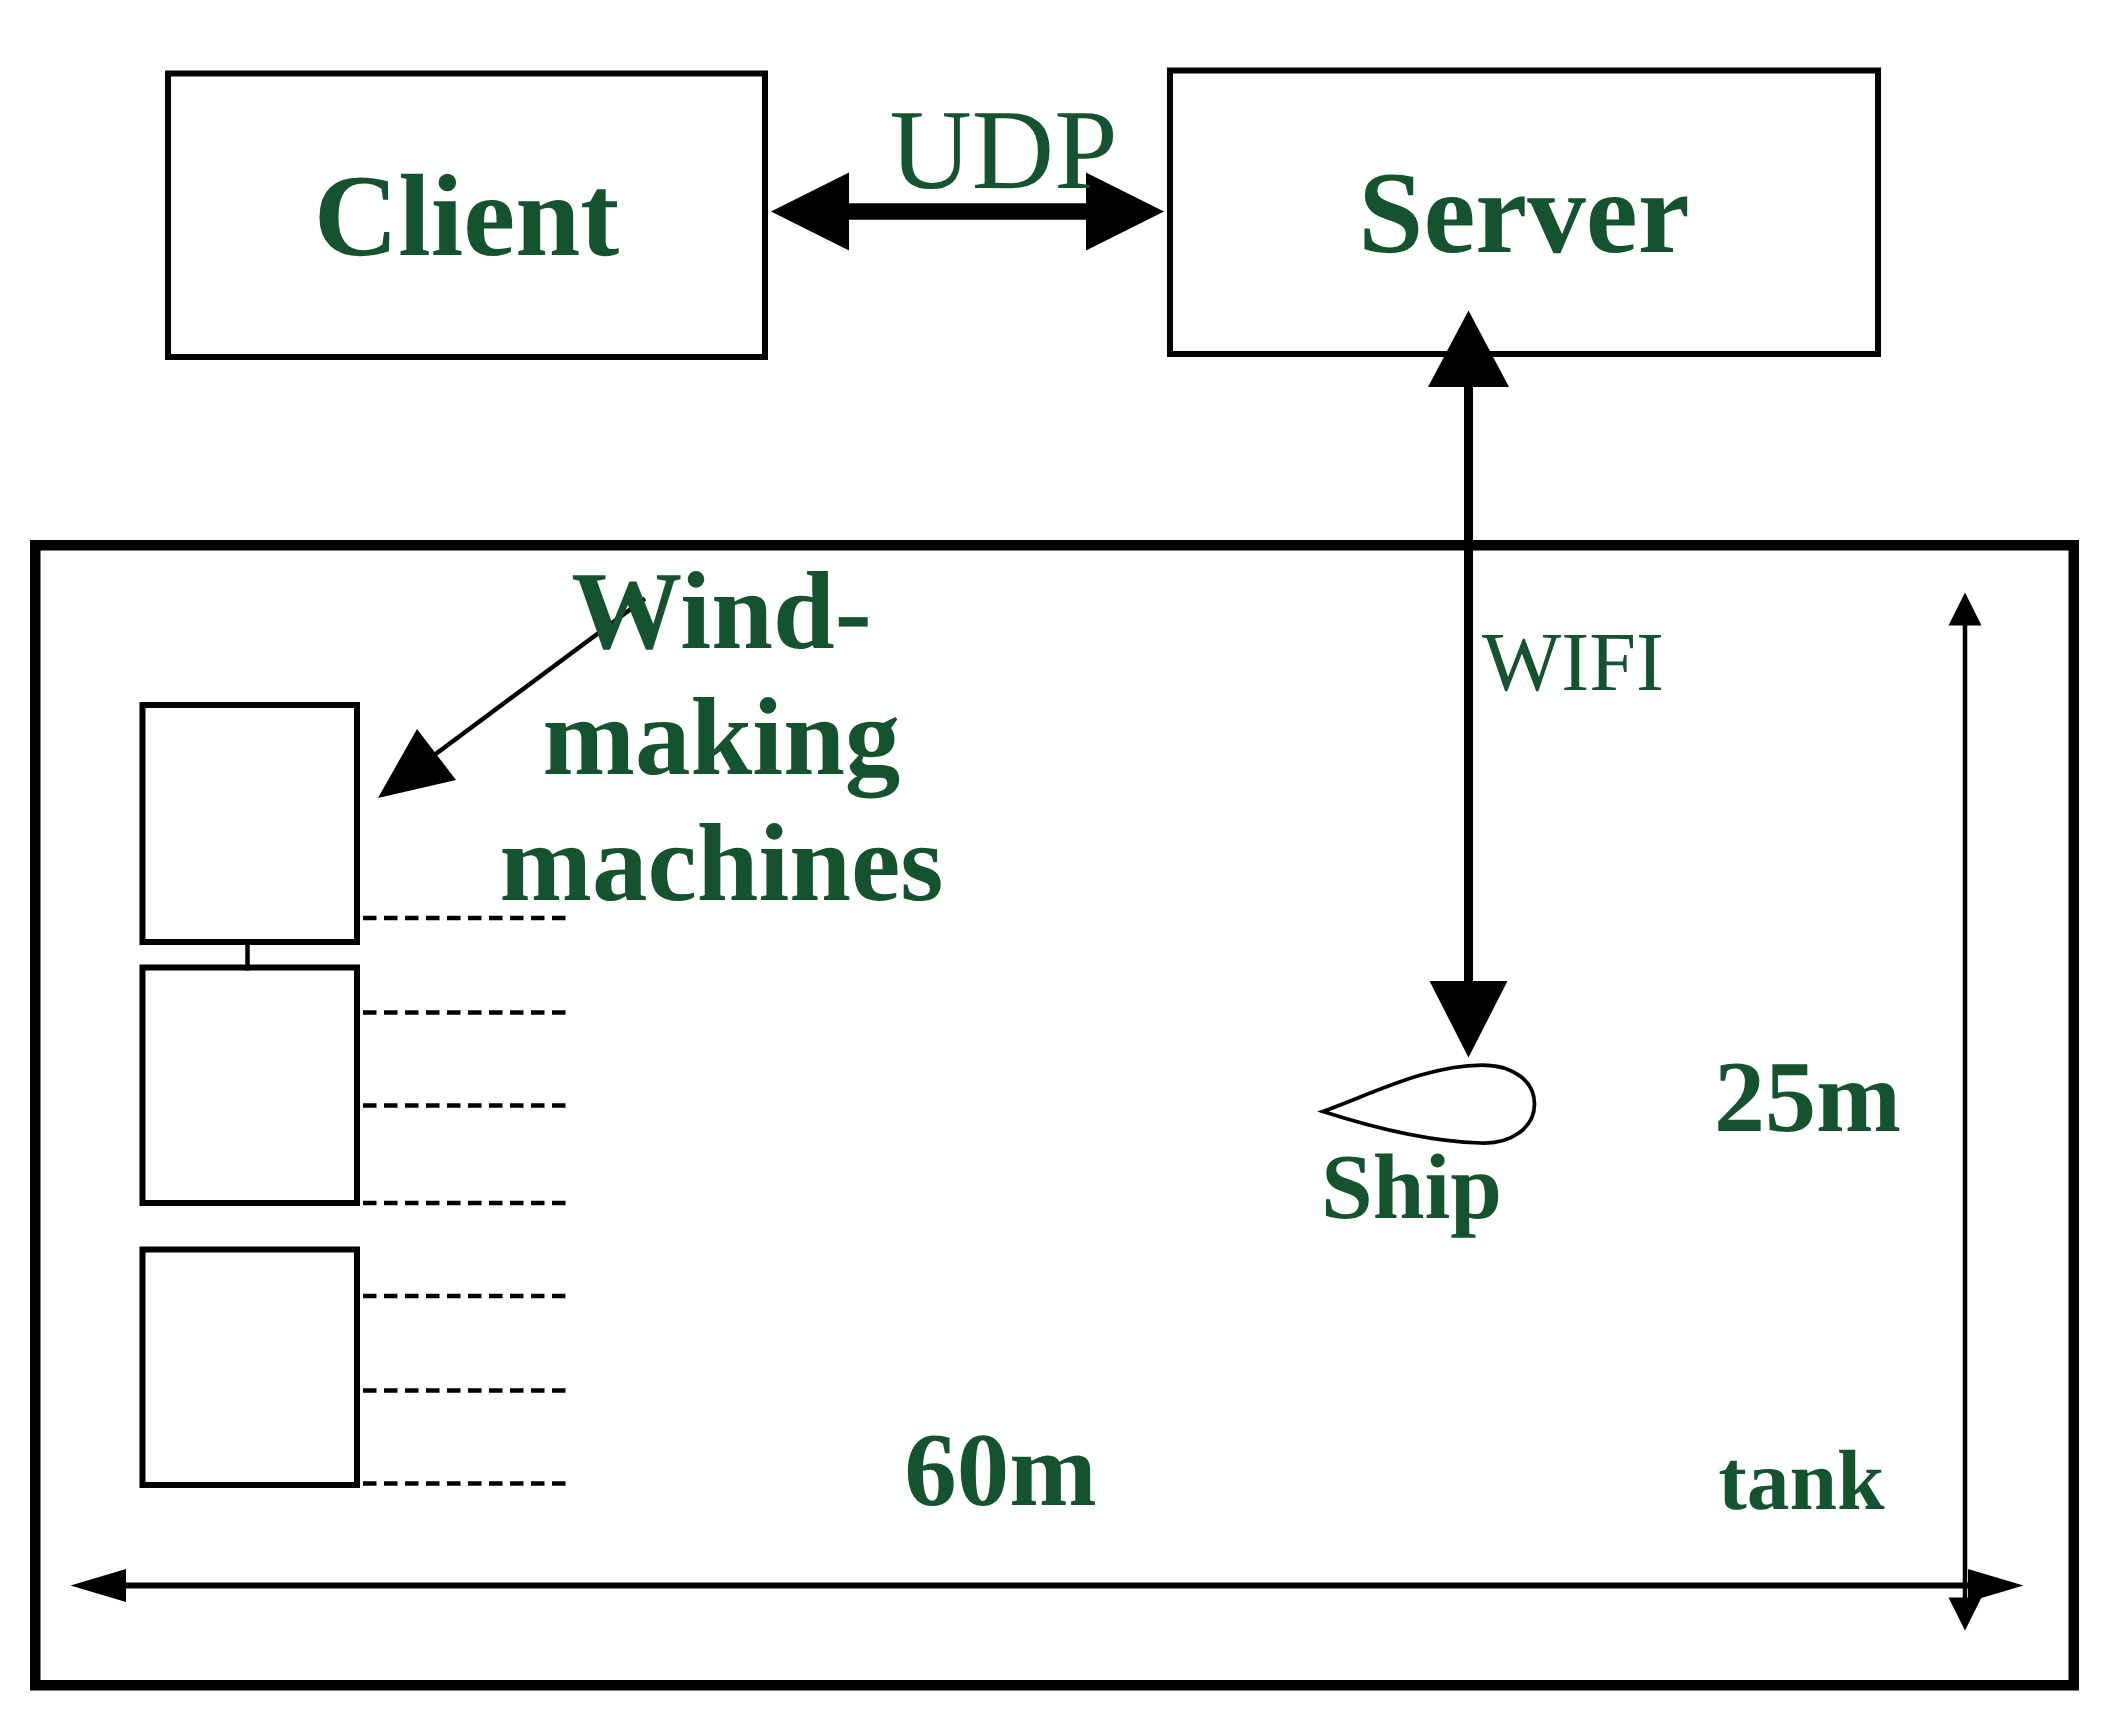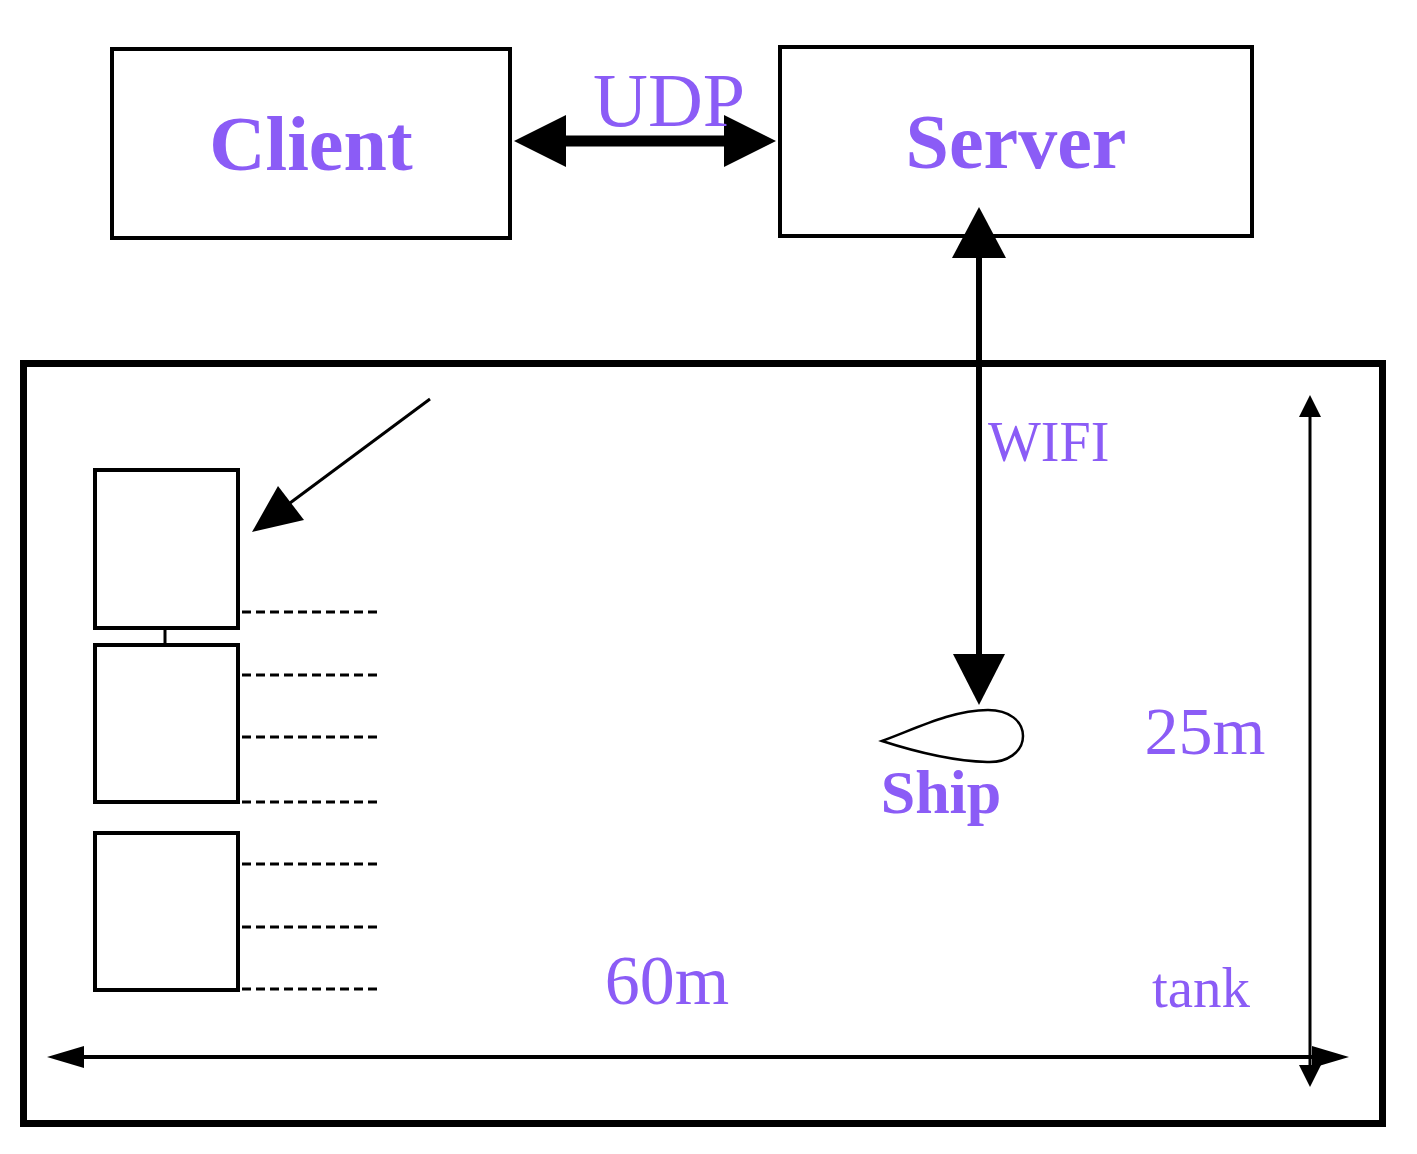--- a/index.html
+++ b/index.html
@@ -1,21 +1,21 @@
 <!DOCTYPE html>
 <html><head>
 <meta charset="utf-8">
 <style>
   html,body { margin:0; padding:0; background:#ffffff; }
   * { box-sizing:border-box; }
   .stage {
     position:relative;
     width:1417px; height:1154px;
     background:#ffffff;
-    color:#8b5cf6;
+    color:#14532d;
     font-family:"Liberation Serif", serif;
     overflow:hidden;
   }
   .node-box {
     position:absolute;
     border:4px solid #000;
     background:#fff;
     display:flex; align-items:center; justify-content:center;
     font-weight:bold;
     font-size:78px;
@@ -32,21 +32,21 @@
     position:absolute;
     border:4px solid #000;
     background:#fff;
   }
   .lbl {
     position:absolute;
     line-height:1;
     white-space:nowrap;
     text-align:center;
   }
-  .center { text-align:center; }
+  .center { text-align:center;font-weight:bold; }
   .bold { font-weight:bold; }
   svg.overlay {
     position:absolute;
     left:0; top:0;
     width:1417px; height:1154px;
     pointer-events:none;
   }
   .wind-label {
     position:absolute;
     left:291px; top:366px;
@@ -119,20 +119,25 @@
       <line x1="1310" y1="410" x2="1310" y2="1070" stroke-width="3"></line>
       <polygon points="1310,395 1299,417 1321,417" stroke="none"></polygon>
       <polygon points="1310,1087 1299,1065 1321,1065" stroke="none"></polygon>
     </g>
   </svg>
 
   <div class="lbl" style="left:593px; top:62px; font-size:76px;">UDP</div>
 
   <div class="lbl" style="left:988px; top:414px; font-size:56px;">WIFI</div>
 
+  <div class="wind-label">
+    <div>Wind-</div>
+    <div>making</div>
+    <div>machines</div>
+  </div>
 
   <div class="lbl center bold" style="left:879px; top:761px; width:124px; font-size:62px;">Ship</div>
 
   <div class="lbl center" style="left:1140px; top:697px; width:130px; font-size:68px;">25m</div>
 
   <div class="lbl center" style="left:600px; top:946px; width:134px; font-size:70px;">60m</div>
 
   <div class="lbl center" style="left:1131px; top:959px; width:140px; font-size:57px;">tank</div>
 
 </div>

